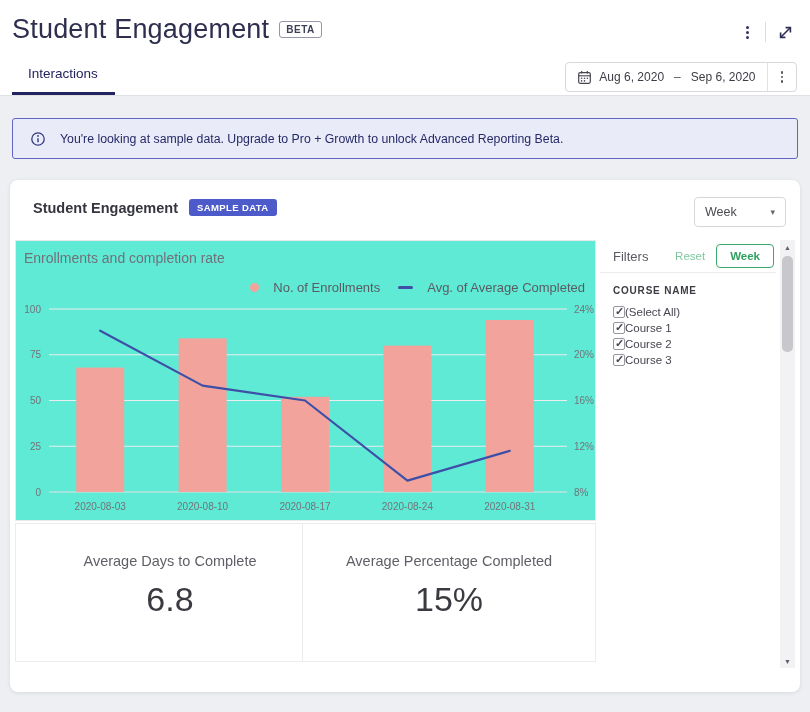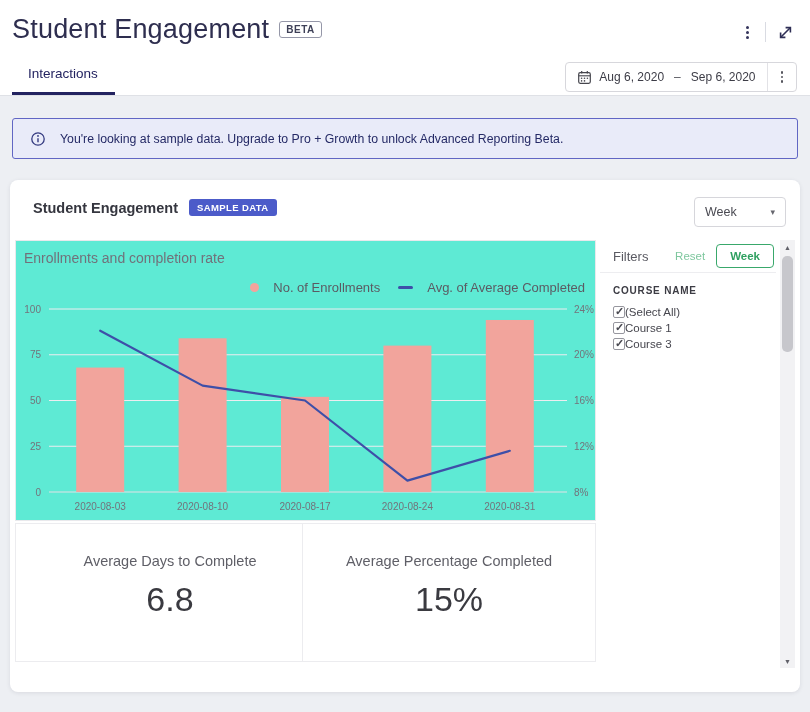--- a/index.html
+++ b/index.html
@@ -221,20 +221,24 @@
           <div class="filter-option">
             <span class="checkbox checked"></span>
             <span class="option-label">(Select All)</span>
           </div>
           <div class="filter-option">
             <span class="checkbox checked"></span>
             <span class="option-label">Course 1</span>
           </div>
           <div class="filter-option">
             <span class="checkbox checked"></span>
+            <span class="option-label">Course 2</span>
+          </div>
+          <div class="filter-option">
+            <span class="checkbox checked"></span>
             <span class="option-label">Course 3</span>
           </div>
         </div>
       </div>
     </div>
 
     <div class="scrollbar">
       <div class="sb-arrow sb-up">▲</div>
       <div class="sb-thumb"></div>
       <div class="sb-arrow sb-down">▼</div>

